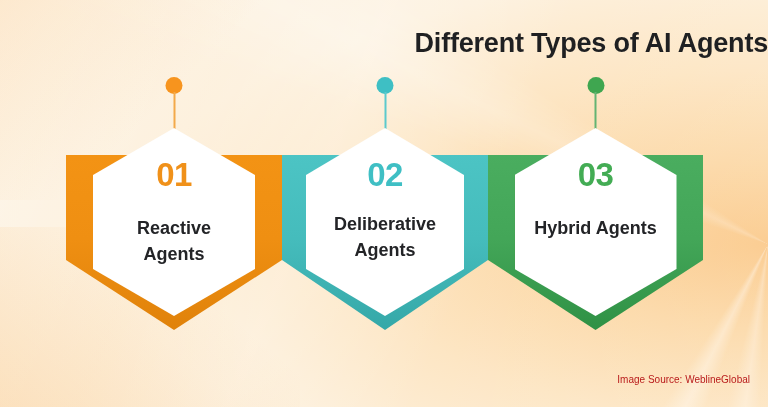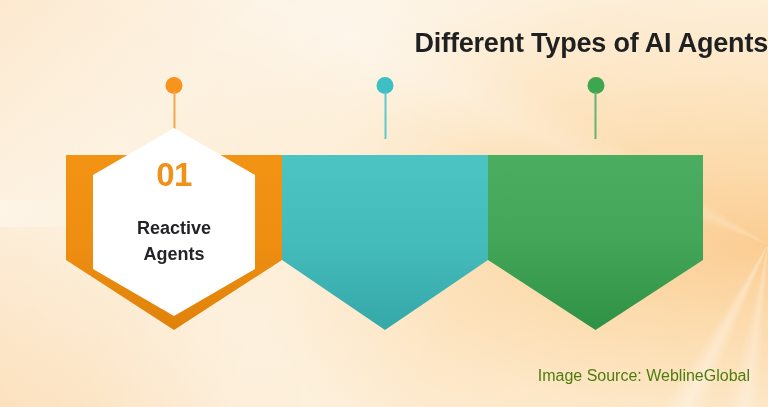--- a/index.html
+++ b/index.html
@@ -188,22 +188,22 @@
   .c2 .pin-dot { background: #3ebfc4; }
   .c2 .pin-stem { background: #5ccacd; }
   .c3 .pin-dot { background: #3fa650; }
   .c3 .pin-stem { background: #64b473; }
 
   
   .source {
     position: absolute;
     right: 18px;
     bottom: 22px;
-    font-size: 16px;
-    color: #4d7c0f;
+    font-size: 10px;
+    color: #b91c1c;
   }
 </style>
 </head>
 <body>
 
 <div id="infographic">
 
   <div class="bg-base"></div>
   <div class="bg-rays"></div>
   <div class="bg-sheen"></div>
@@ -225,27 +225,35 @@
         <div class="hex-label">Reactive Agents</div>
       </div>
     </div>
 
     <div class="card c2">
       <div class="pin">
         <div class="pin-dot"></div>
         <div class="pin-stem"></div>
       </div>
       <div class="banner"></div>
+      <div class="hex">
+        <div class="hex-num">02</div>
+        <div class="hex-label">Deliberative Agents</div>
+      </div>
     </div>
 
     <div class="card c3">
       <div class="pin">
         <div class="pin-dot"></div>
         <div class="pin-stem"></div>
       </div>
       <div class="banner"></div>
+      <div class="hex">
+        <div class="hex-num">03</div>
+        <div class="hex-label">Hybrid Agents</div>
+      </div>
     </div>
 
   </div>
 
   <div class="source">Image Source: WeblineGlobal</div>
 
 </div>
 
 </body></html>

